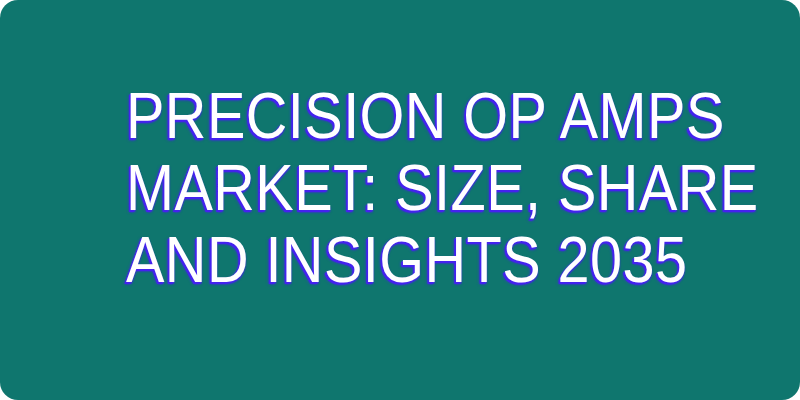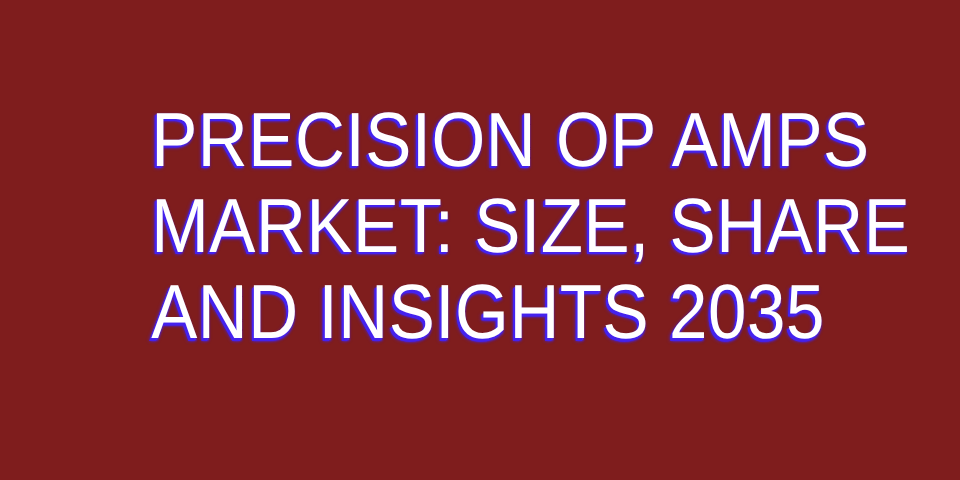--- a/index.html
+++ b/index.html
@@ -11,22 +11,23 @@
     width: 800px;
     height: 400px;
     overflow: hidden;
     font-family: "Liberation Sans", sans-serif;
   }
 
   #banner {
     position: relative;
     width: 800px;
     height: 400px;
-    background: #7f1d1d;
+    background: #0f766e;
     overflow: hidden;
+    border-radius: 18px;
   }
 
   #title-block {
     position: absolute;
     left: 126px;
     top: 80px;
     width: 620px;
   }
 
   .title-line {

